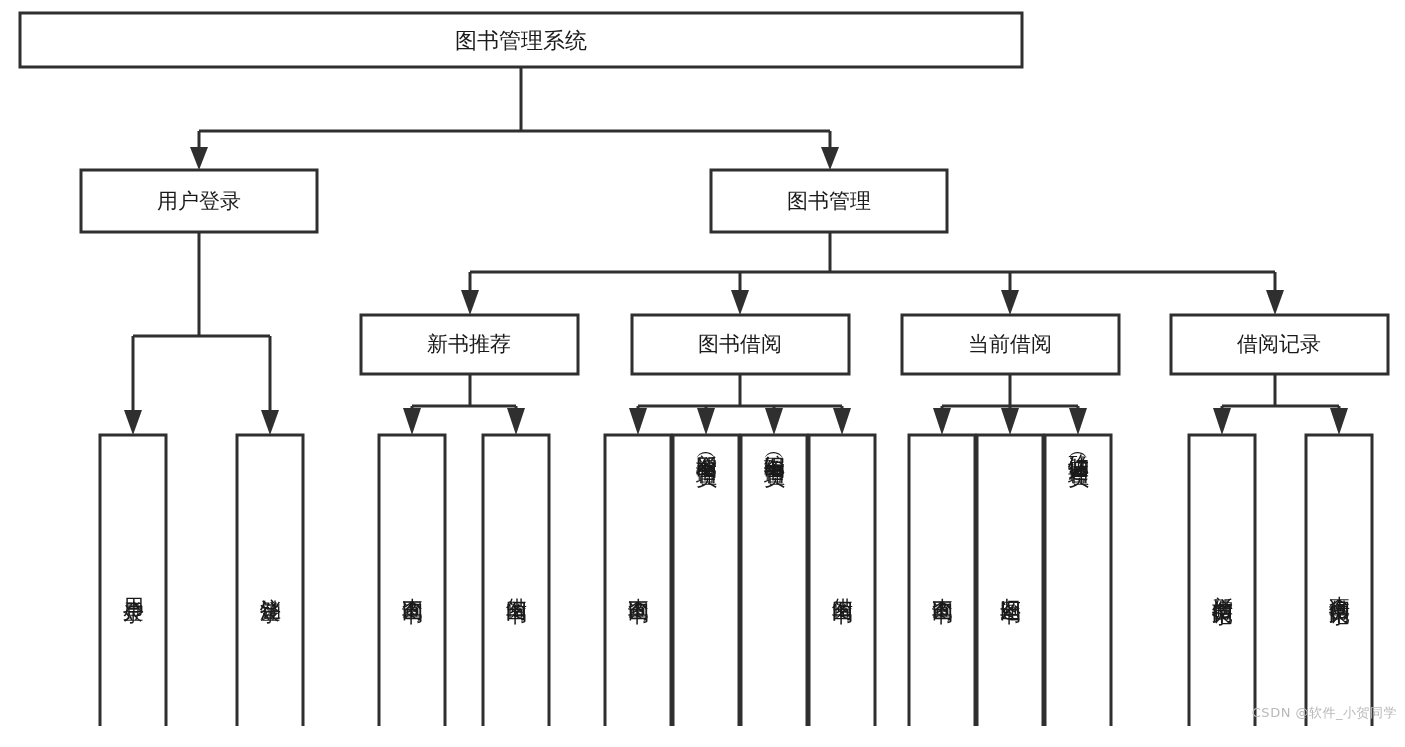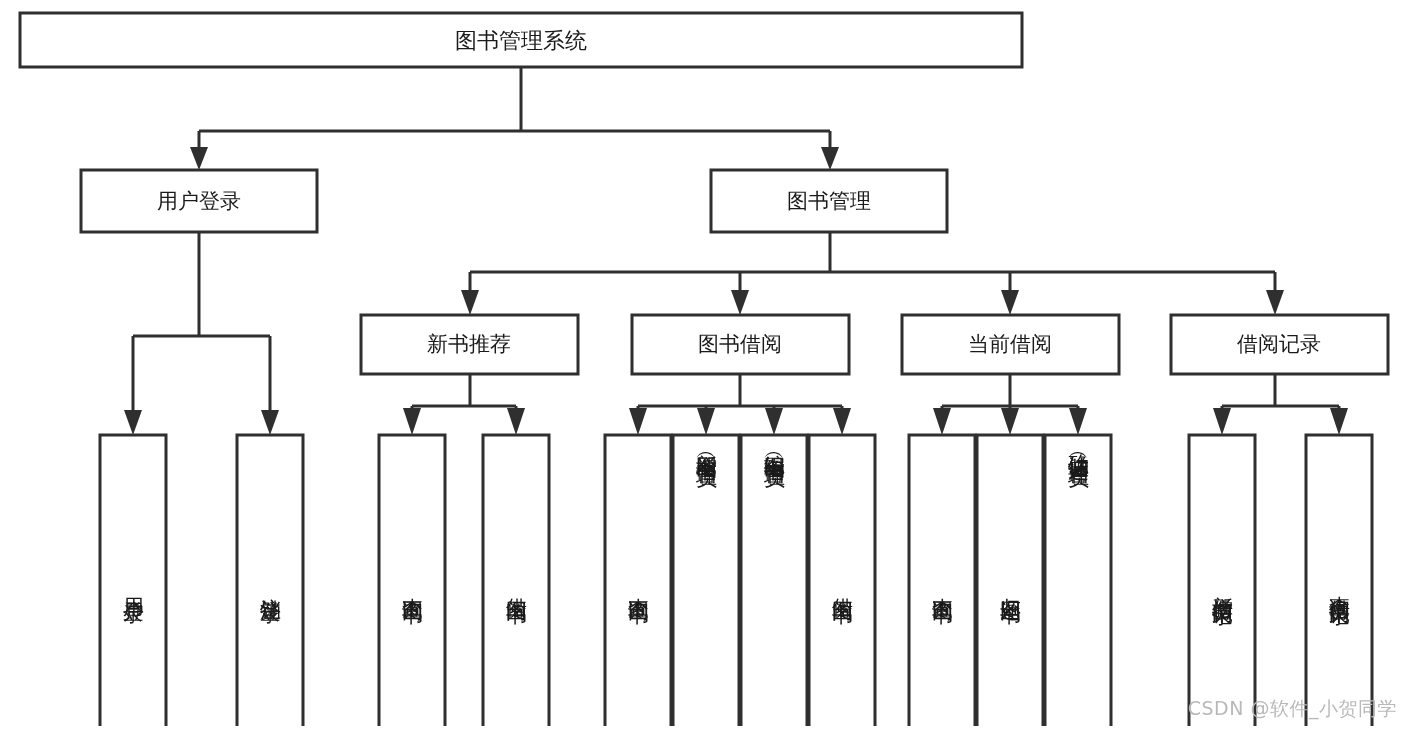--- a/index.html
+++ b/index.html
@@ -67,21 +67,21 @@
     letter-spacing: 2px;
     color: #1a1a1a;
     white-space: nowrap;
     text-align: center;
   }
   .watermark {
     position: absolute;
     right: 8px;
     bottom: 4px;
     font-family: "DejaVu Sans", "Liberation Sans", sans-serif;
-    font-size: 19px;
+    font-size: 13px;
     color: #b9b9b9;
     letter-spacing: 0.5px;
     white-space: nowrap;
     user-select: none;
     padding-left: 32px;
   }
 </style>
 </head>
 <body>
 

